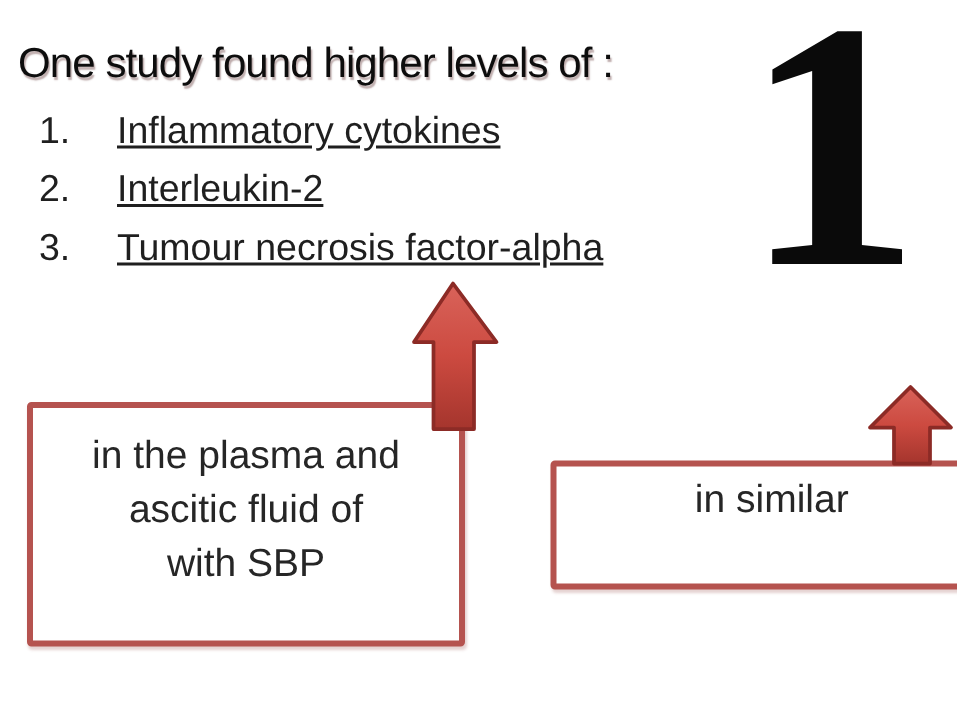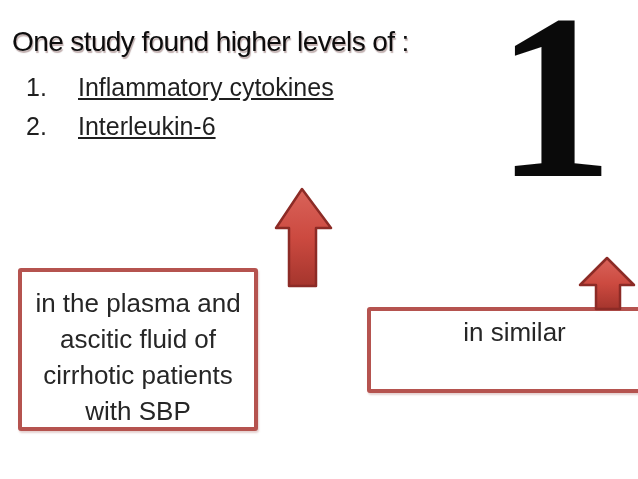--- a/index.html
+++ b/index.html
@@ -51,21 +51,21 @@
     border: 4px solid var(--theme-red);
     border-radius: 3px;
     text-align: center;
     color: #262626;
     box-shadow: 1px 2px 2px rgba(160, 95, 90, 0.28);
     z-index: 2;
   }
   .box-left {
     left: 18px;
     top: 268px;
-    width: 240px;
+    width: 292px;
     height: 163px;
     font-size: 26px;
     line-height: 36px;
     padding-top: 13px;
   }
   .box-right {
     left: 327px;
     top: 307px;
     width: 295px;
     height: 86px;
@@ -85,28 +85,30 @@
 
   <div class="slide-number">1</div>
 
   <div class="title">One study found higher levels of :</div>
 
   <div class="list">
     <div class="list-item">
       <span class="list-num">1.</span><span>Inflammatory cytokines</span>
     </div>
     <div class="list-item">
-      <span class="list-num">2.</span><span>Interleukin-6</span>
+      <span class="list-num">2.</span><span>Interleukin-2</span>
+    </div>
+    <div class="list-item">
+      <span class="list-num">3.</span><span>Tumour necrosis factor-alpha</span>
     </div>
   </div>
 
   <div class="box box-left">
     <div>in the plasma and</div>
     <div>ascitic fluid of</div>
-    <div>cirrhotic patients</div>
     <div>with SBP</div>
   </div>
 
   <div class="box box-right">
     <div>in similar</div>
   </div>
 
   <svg class="arrow arrow-left" width="60" height="101" viewBox="0 0 60 101">
     <defs>
       <linearGradient id="gradArrowL" x1="0" y1="0" x2="0" y2="1">

